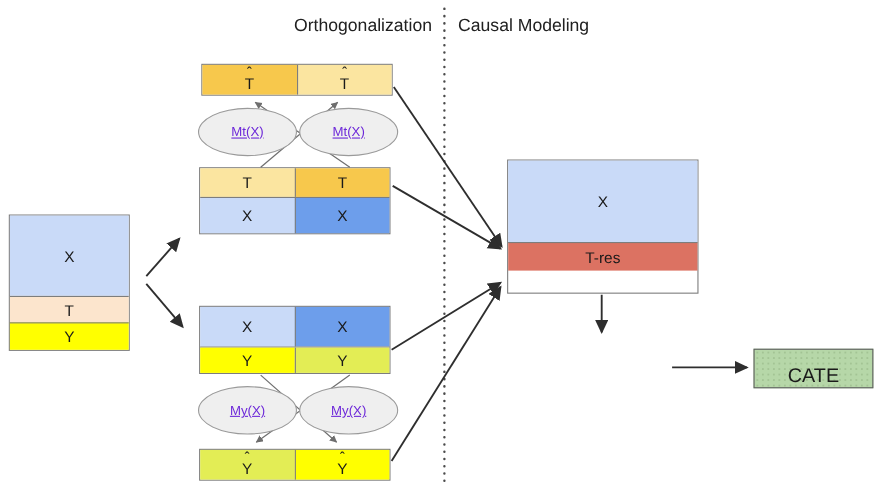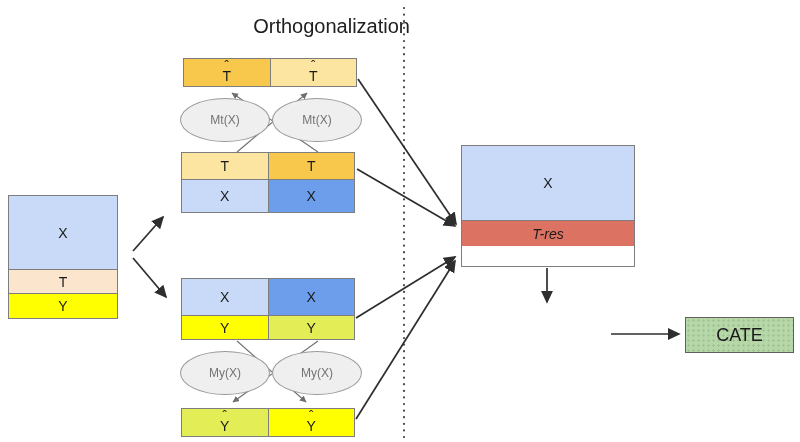--- a/index.html
+++ b/index.html
@@ -6,23 +6,23 @@
   #canvas{
     position:relative;
     width:800px;height:442px;
     background:#ffffff;
     font-family:"Liberation Sans","DejaVu Sans",sans-serif;
     color:#1a1a1a;
     overflow:hidden;
   }
   .hdr{
     position:absolute;
-    font-size:20px;
+    font-size:16px;
     color:#202020;
-    text-align:right;
+    text-align:center;
     white-space:nowrap;
     z-index:4;
   }
   
   .stackbox{
     position:absolute;
     border:1px solid #7d7d7d;
     box-sizing:border-box;
     display:flex;
     flex-direction:column;
@@ -56,48 +56,50 @@
   .gridbox .grow{display:flex;box-sizing:border-box;}
   .gridbox .grow + .grow{border-top:1px solid #7d7d7d;}
   .oval{
     position:absolute;
     border:1px solid #9a9a9a;
     border-radius:50%;
     display:flex;
     align-items:center;
     justify-content:center;
     font-size:12px;
-    color:#737373;
+    color:#6d28d9;
     z-index:3;
     box-sizing:border-box;
+    text-decoration:underline;
   }
   .oval.big{font-size:13px;}
   .hatted{display:inline-flex;flex-direction:column;align-items:center;}
   .hatted .hat{font-size:13px;line-height:5px;height:6px;}
   .hatted .base{font-size:14px;line-height:14px;}
   #cate-box{
     position:absolute;
     border:1px solid #5f5f5f;
     box-sizing:border-box;
-    display:flex;align-items:center;justify-content:center;
+    display:flex;align-items:flex-end;justify-content:center;
     font-size:18px;
     z-index:1;
   }
   #arrow-layer{
     position:absolute;left:0;top:0;width:800px;height:442px;
     z-index:2;pointer-events:none;
   }
   .bigrow{font-size:15px;}
 </style>
 </head>
 <body>
 
 <div id="canvas">
 
   <div class="hdr" style="left:250px;top:15px;width:160px;">Orthogonalization</div>
+  <div class="hdr" style="left:408px;top:15px;width:136px;">Causal Modeling</div>
 
   <div class="stackbox" style="left:8px;top:195px;width:110px;height:124px;">
     <div class="row" style="height: 73px; background-color: rgb(201, 218, 248);">
       <span>X</span>
     </div>
     <div class="row" style="height: 24px; background-color: rgb(252, 229, 205);">
       <span>T</span>
     </div>
     <div class="row" style="flex: 1 1 0%; background-color: rgb(255, 255, 0);">
       <span>Y</span>
@@ -187,21 +189,21 @@
           <span class="base">Y</span>
         </span>
       </div>
     </div>
   </div>
 
   <div class="stackbox" style="left:461px;top:145px;width:174px;height:122px;">
     <div class="row" style="height: 74px; background-color: rgb(201, 218, 248);">
       <span>X</span>
     </div>
-    <div class="row bigrow" style="height: 26px; background-color: rgb(220, 114, 98); font-style: italic;">
+    <div class="row bigrow" style="height: 26px; background-color: rgb(220, 114, 98);">
       <span>T-res</span>
     </div>
   </div>
 
 
   <div id="cate-box" style="left: 685px; top: 317px; width: 109px; height: 36px; background-color: rgb(182, 215, 168); background-image: radial-gradient(rgb(163, 196, 148) 1px, transparent 1.2px); background-size: 5px 5px;">
     <span>CATE</span>
   </div>
 
   <svg id="arrow-layer" viewBox="0 0 800 442">

